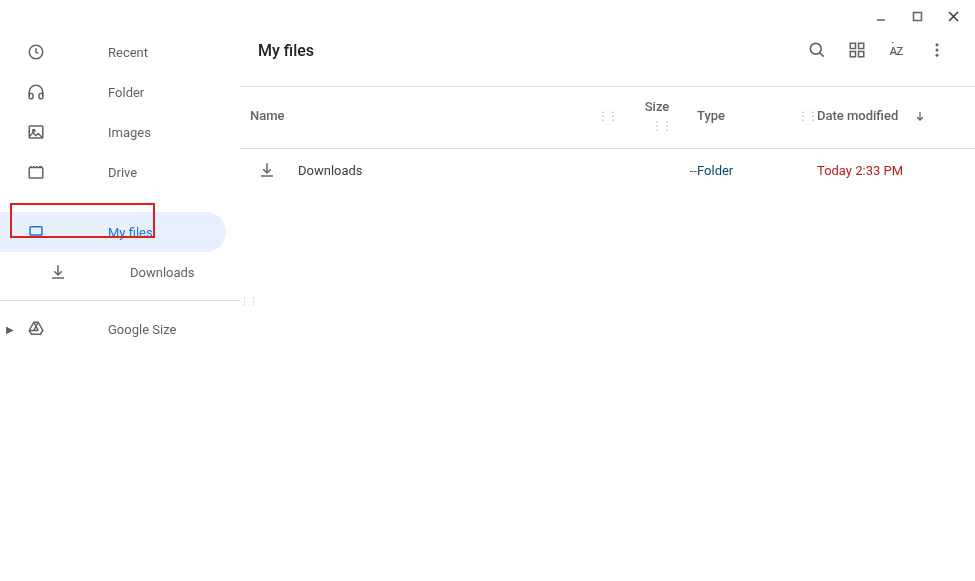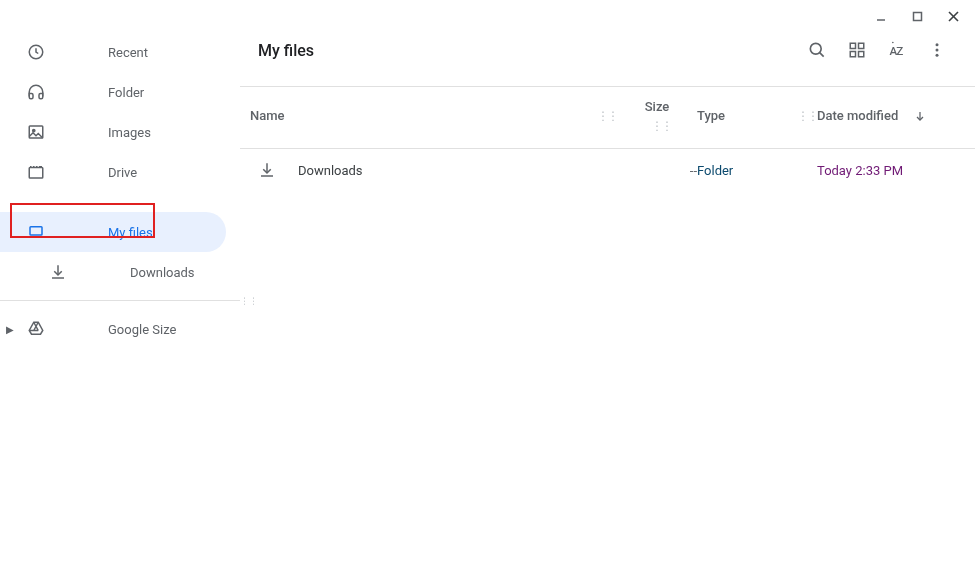--- a/index.html
+++ b/index.html
@@ -33,21 +33,21 @@
     .col-size { width: 80px; text-align: right; display: flex; align-items: center; justify-content: flex-end; gap: 6px; flex-direction: column; }
     .col-type { width: 120px; display: flex; align-items: center; gap: 6px; }
     .col-date { width: 140px; display: flex; align-items: center; gap: 12px; }
     .drag-dots { color: #bdc1c6; font-size: 12px; line-height: 1; margin-left: 8px; letter-spacing: -2px; }
     .sort-arrow { margin-left: 4px; }
     
     .row { display: flex; align-items: center; padding: 12px 18px 12px 18px; color: #3c4043; font-size: 13px; cursor: pointer; }
     .row .cell-name { flex: 1; display: flex; align-items: center; gap: 22px; }
     .row .cell-size { width: 80px; text-align: right; color: #5f6368; }
     .row .cell-type { width: 120px; color: #0c4a6e; }
-    .row .cell-date { width: 140px; color: #701a75; }
+    .row .cell-date { width: 140px; color: #b91c1c; }
     
     .drag-divider { position: absolute; left: 240px; top: 296px; display: flex; flex-direction: column; gap: 2px; color: #bdc1c6; font-size: 9px; cursor: col-resize; }
 
     svg { display: block; }
   </style>
 </head>
 <body>
 
 <div class="window-controls">
   <div class="window-ctrl">

